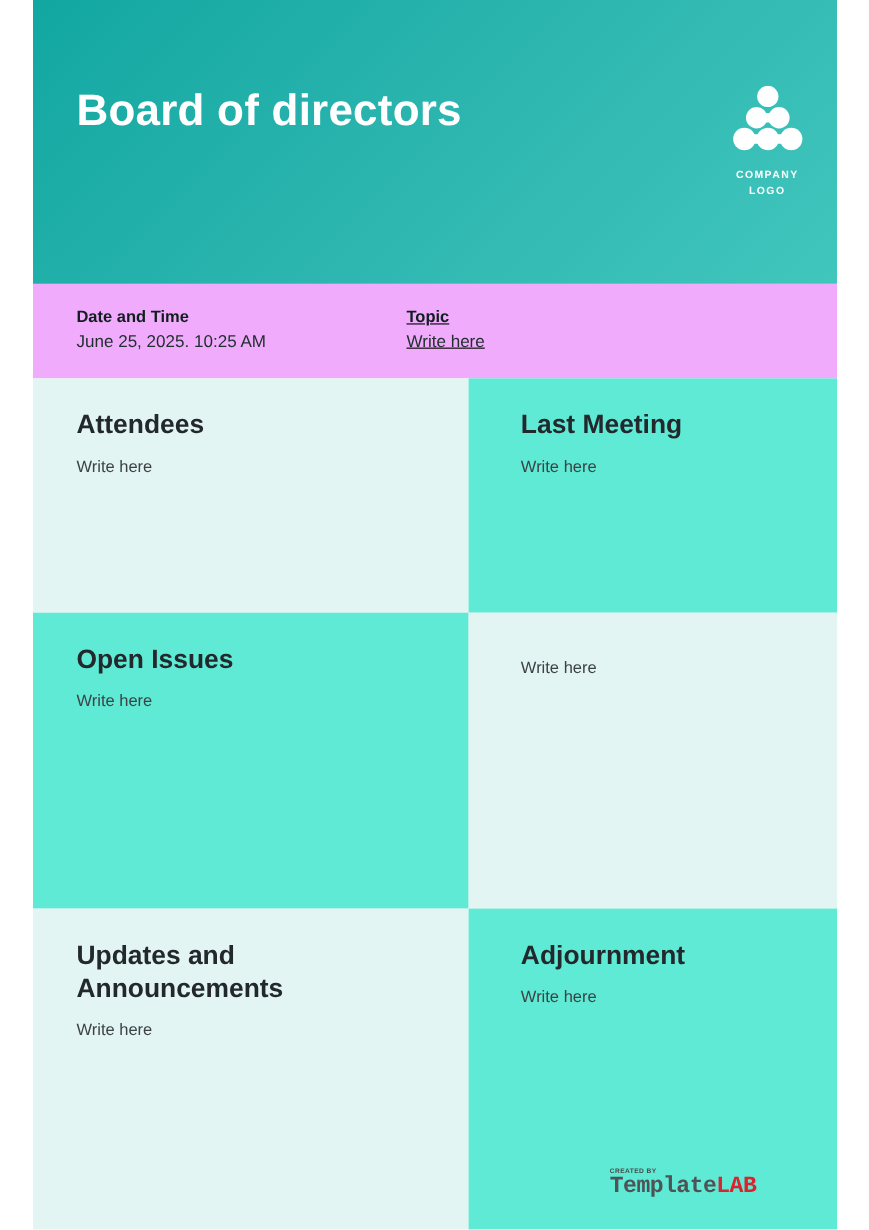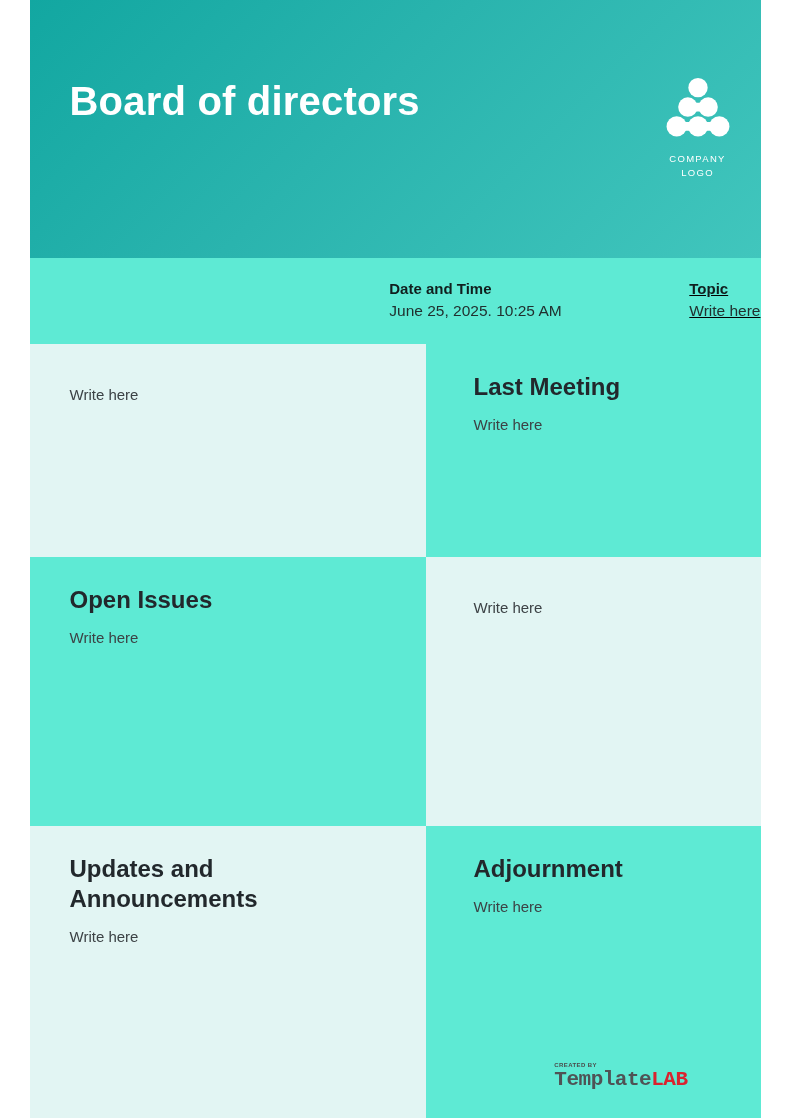--- a/index.html
+++ b/index.html
@@ -37,34 +37,33 @@
     top: 78px;
     left: 618px;
     width: 100px;
     text-align: center;
   }
   .logo-mark { display: inline-block; width: 66px; height: 60px; }
   .logo-label {
     margin-top: 10px;
     color: #ffffff;
     font-size: 9.5px;
-    font-weight: 400;
+    font-weight: 700;
     letter-spacing: 1.3px;
     line-height: 14px;
   }
 
   
   .meta-band {
     width: 100%;
     height: 86px;
-    background: #5eead4;
+    background: #f0abfc;
     display: flex;
     align-items: flex-start;
     padding: 20px 0 0 40px;
-    justify-content: flex-end;
   }
   .meta-field { width: 300px; }
   .meta-field.topic { width: auto; text-decoration: underline; }
   .meta-label {
     font-size: 15px;
     font-weight: 700;
     color: #101f1e;
     line-height: 22px;
   }
   .meta-value {
@@ -155,20 +154,21 @@
     </div>
     <div class="meta-field topic">
       <div class="meta-label">Topic</div>
       <div class="meta-value">Write here</div>
     </div>
   </div>
 
   <div class="grid">
 
     <div class="cell tinted">
+      <div class="cell-title">Attendees</div>
       <div class="cell-placeholder">Write here</div>
     </div>
 
     <div class="cell right">
       <div class="cell-title">Last Meeting</div>
       <div class="cell-placeholder">Write here</div>
     </div>
 
     <div class="cell">
       <div class="cell-title">Open Issues</div>

